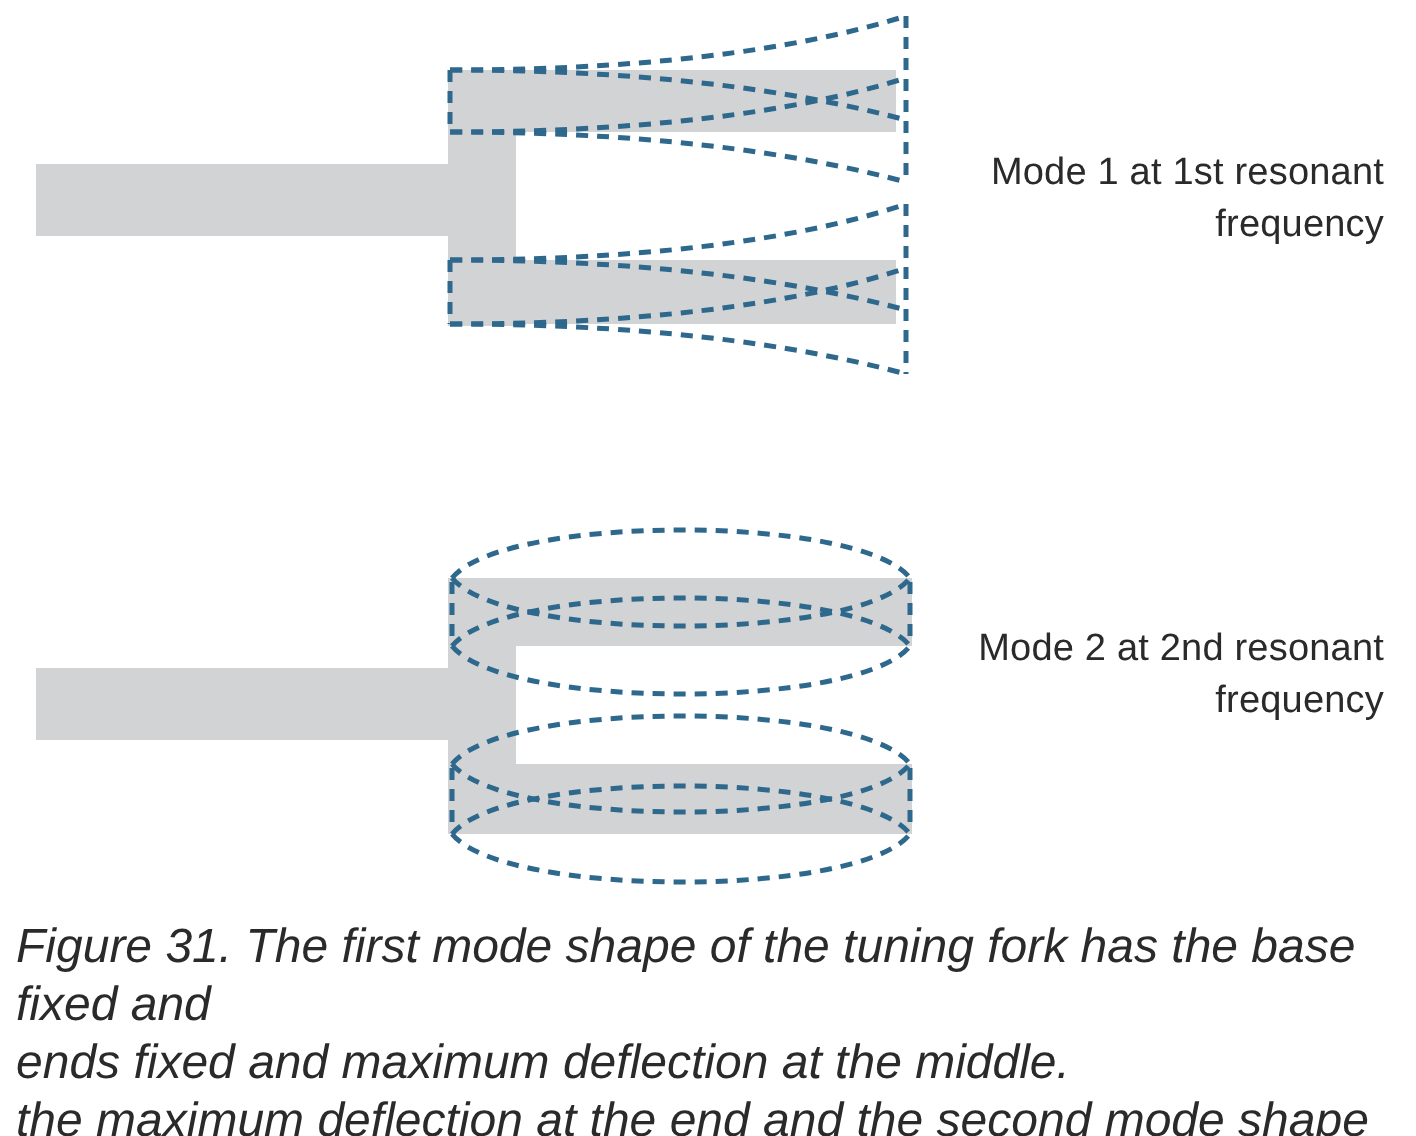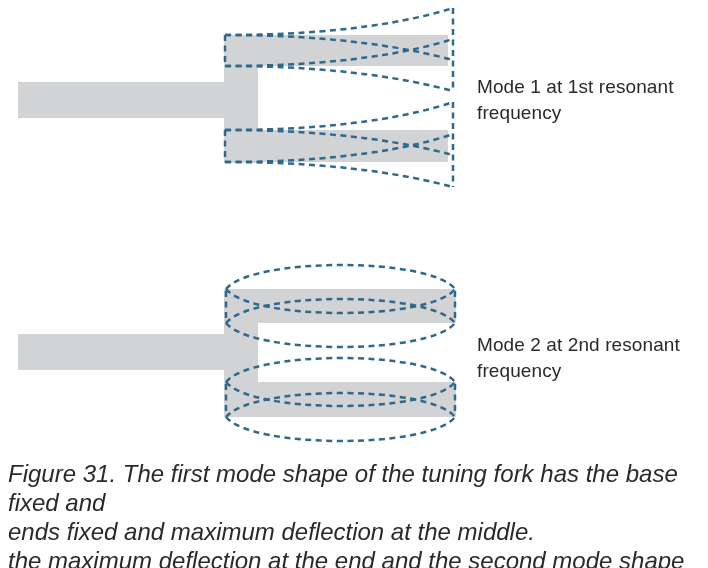--- a/index.html
+++ b/index.html
@@ -32,23 +32,24 @@
     stroke-linecap: butt;
   }
   .mode-label {
     position: absolute;
     left: 477px;
     width: 215px;
     font-size: 19px;
     line-height: 26px;
     color: var(--text, #2b2a2a);
     letter-spacing: 0.1px;
+    text-align: right;
   }
   .mode-label-1 { top: 74px; }
-  .mode-label-2 { top: 332px; }
+  .mode-label-2 { top: 312px; }
   .figure-caption {
     position: absolute;
     left: 8px;
     top: 459px;
     width: 698px;
     font-size: 24px;
     font-style: italic;
     line-height: 29px;
     color: var(--text, #2b2a2a);
   }

